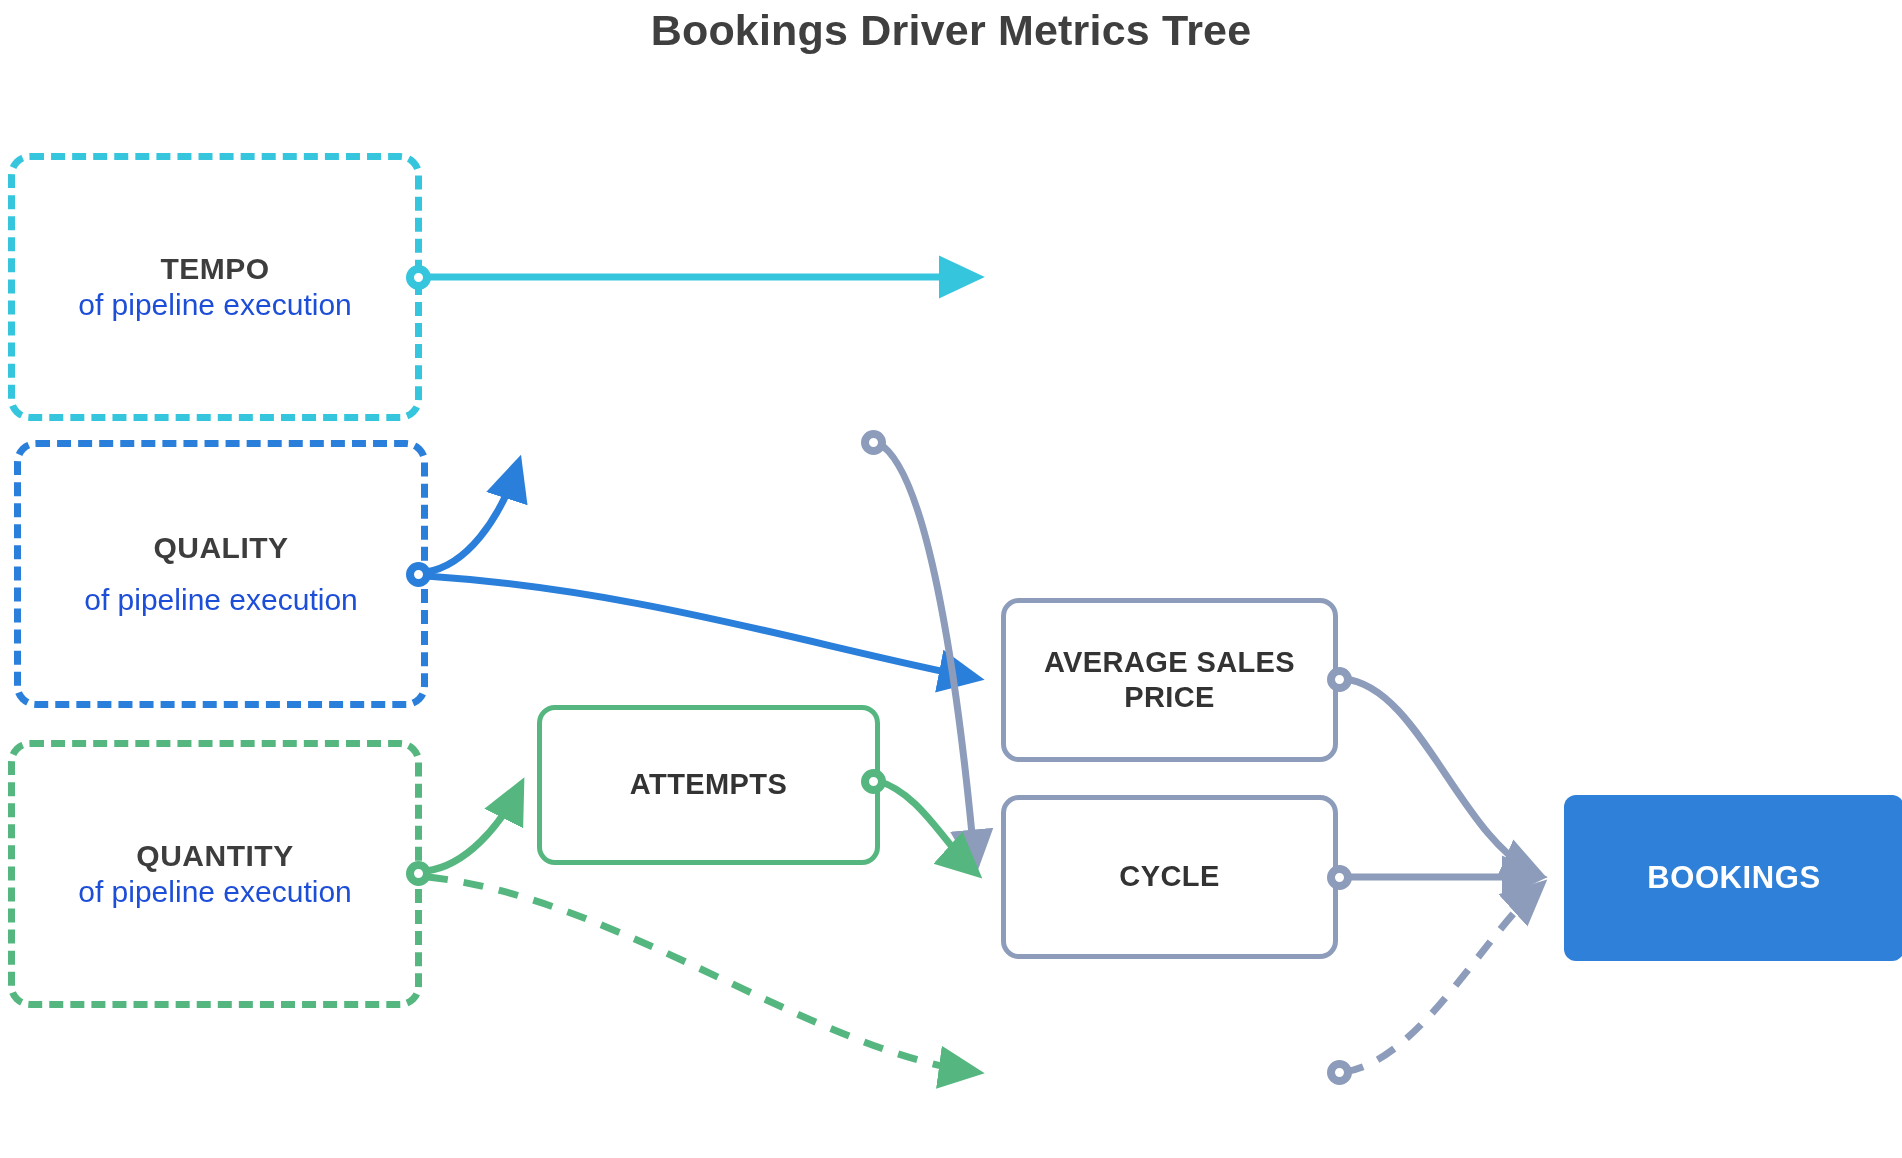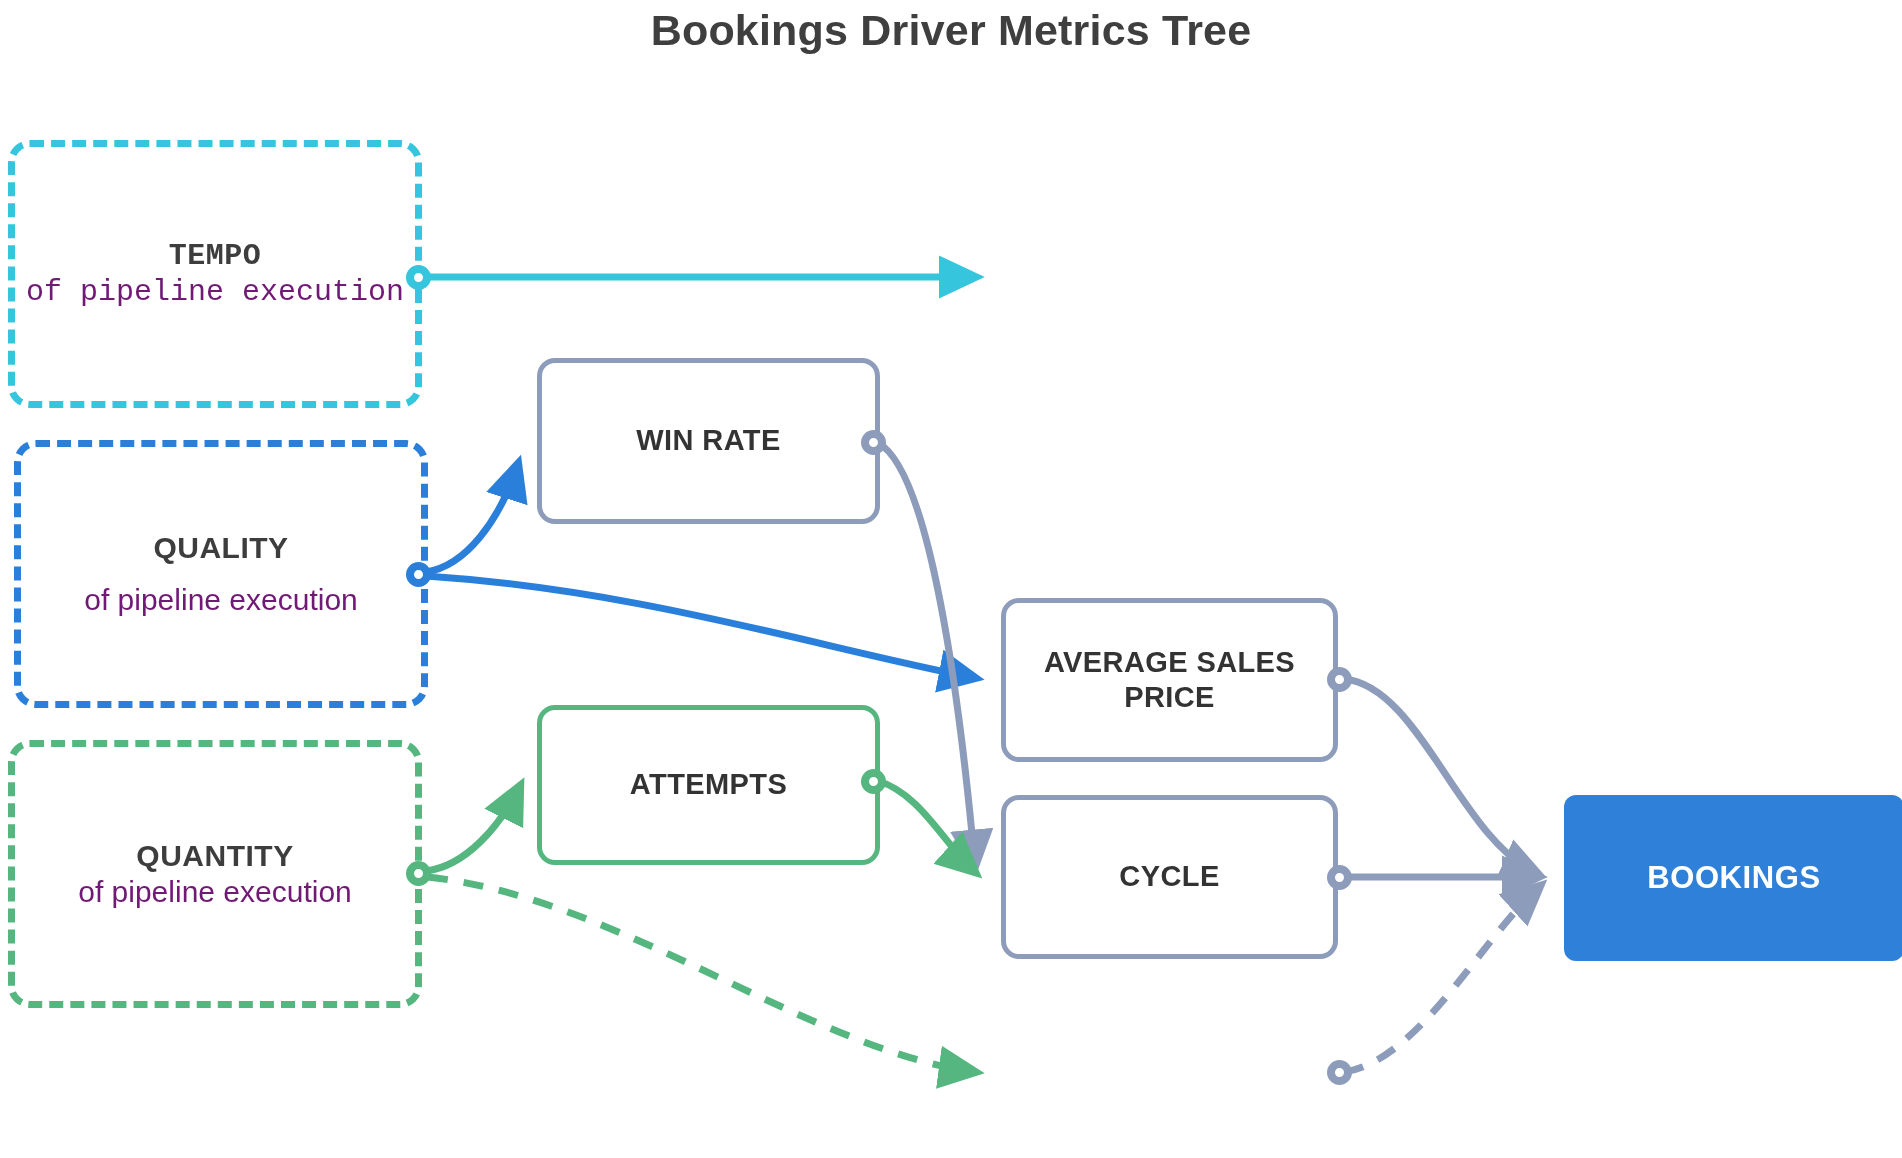--- a/index.html
+++ b/index.html
@@ -16,21 +16,21 @@
   }
 
   .node{position:absolute;box-sizing:border-box;display:flex;align-items:center;
         justify-content:center;text-align:center;border-radius:18px;}
   .node .lbl{line-height:1.22;}
 
   
   .driver{border-style:dashed;border-width:7px;border-radius:22px;background:transparent;
           flex-direction:column;}
   .driver .k{font-size:30px;font-weight:bold;color:#3d3d3d;letter-spacing:.5px;}
-  .driver .s{font-size:30px;font-weight:normal;color:#701a75;margin-top:2px;}
+  .driver .s{font-size:30px;font-weight:normal;color:#1d4ed8;margin-top:2px;}
 
   
   .metric{border-style:solid;border-width:5px;background:transparent;}
   .metric .lbl{font-size:29px;font-weight:bold;color:#333333;letter-spacing:.4px;}
   .metric.dashedbox{border-style:dashed;border-width:7px;}
 
   .terminal{background:#2f80d8;border:none;border-radius:12px;}
   .terminal .lbl{font-size:31px;font-weight:bold;color:#ffffff;letter-spacing:.6px;}
 
   .dot{position:absolute;border-radius:50%;box-sizing:border-box;background:#ffffff;}
@@ -72,39 +72,36 @@
 
     <path d="M 878 781 C 920 793 945 845 975 872" fill="none" stroke="#55b77f" stroke-width="7" marker-end="url(#ah-green)"></path>
 
     <path d="M 1344 679 C 1420 686 1460 840 1538 874" fill="none" stroke="#8c9cba" stroke-width="7" marker-end="url(#ah-gray)"></path>
 
     <path d="M 1344 877 L 1538 877" fill="none" stroke="#8c9cba" stroke-width="7" marker-end="url(#ah-gray)"></path>
 
     <path d="M 1344 1072 C 1420 1060 1480 940 1540 886" fill="none" stroke="#8c9cba" stroke-width="7" stroke-dasharray="20 16" marker-end="url(#ah-gray)"></path>
   </svg>
 
-  <div class="node driver" style="left:8px;top:140px;width:414px;height:268px;border-color:#35c6dd;font-family:Liberation Mono, monospace;">
+  <div class="node driver" style="left:8px;top:153px;width:414px;height:268px;border-color:#35c6dd;">
     <div class="k">TEMPO</div>
     <div class="s">of pipeline execution</div>
   </div>
 
   <div class="node driver" style="left:14px;top:440px;width:414px;height:268px;border-color:#2a7fdb;gap:16px;">
     <div class="k">QUALITY</div>
     <div class="s">of pipeline execution</div>
   </div>
 
   <div class="node driver" style="left:8px;top:740px;width:414px;height:268px;border-color:#55b77f;">
     <div class="k">QUANTITY</div>
     <div class="s">of pipeline execution</div>
   </div>
 
 
-  <div class="node metric" style="left:537px;top:358px;width:343px;height:166px;border-color:#8c9cba;">
-    <div class="lbl">WIN RATE</div>
-  </div>
 
   <div class="node metric" style="left:1001px;top:598px;width:337px;height:164px;border-color:#8c9cba;">
     <div class="lbl">
       <span>AVERAGE SALES</span><br>
       <span>PRICE</span>
     </div>
   </div>
 
   <div class="node metric" style="left:537px;top:705px;width:343px;height:160px;border-color:#55b77f;">
     <div class="lbl">ATTEMPTS</div>

